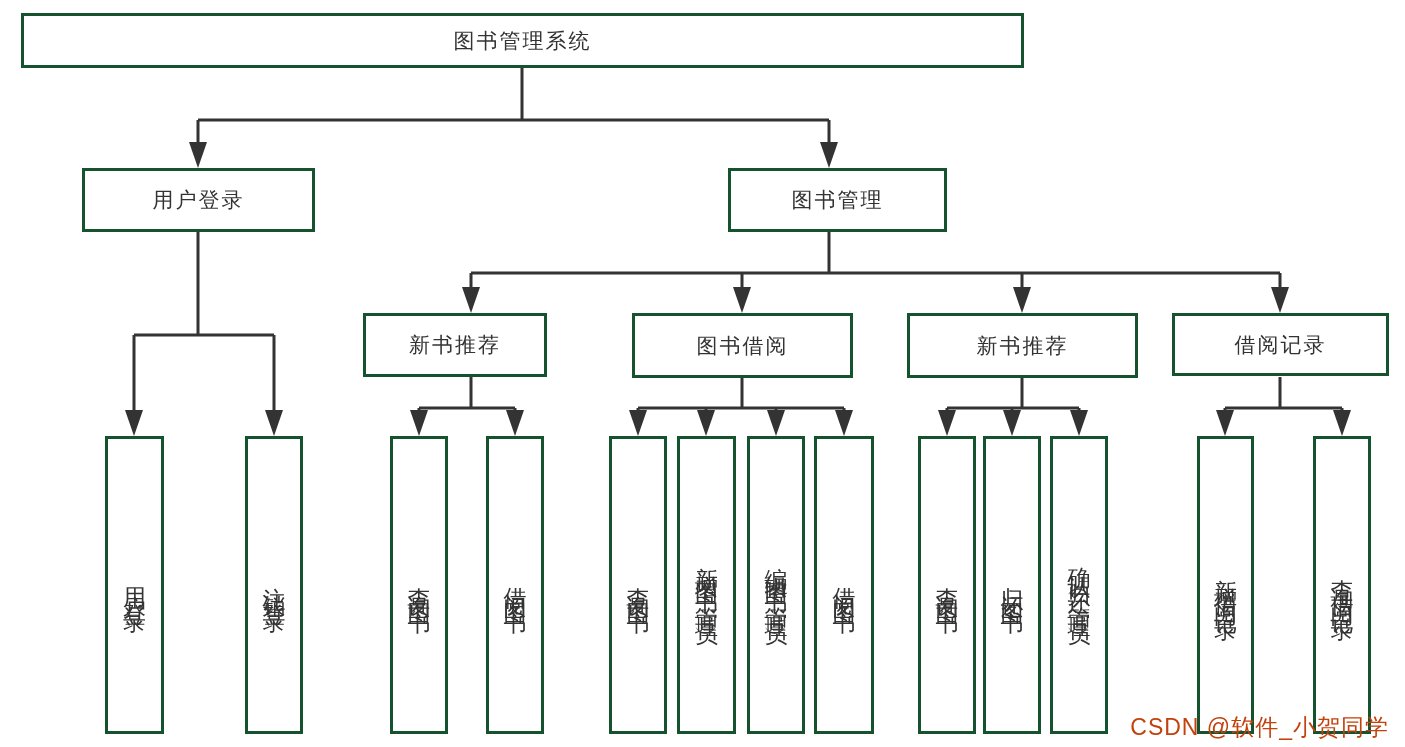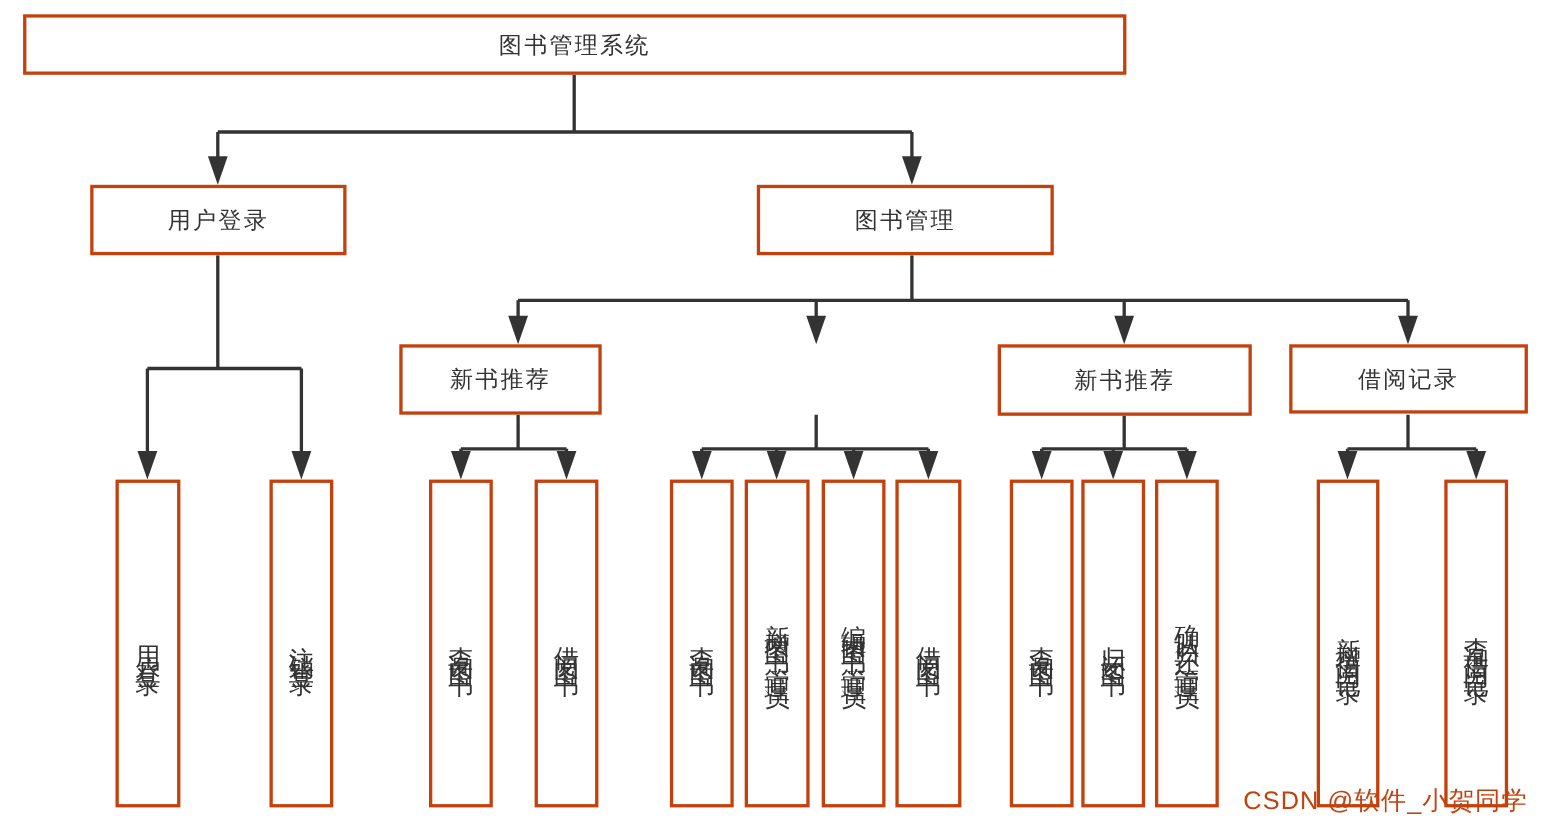--- a/index.html
+++ b/index.html
@@ -2,21 +2,21 @@
 <html><head>
 <meta charset="utf-8">
 <style>
   html,body{margin:0;padding:0;background:#ffffff;}
   .stage{
     position:relative;width:1405px;height:747px;background:#ffffff;overflow:hidden;
     font-family:"Liberation Sans","DejaVu Sans",sans-serif;color:#333333;
   }
   .stage svg{position:absolute;left:0;top:0;width:1405px;height:747px;}
   .node{
-    position:absolute;box-sizing:border-box;border:3px solid #c2410c;background:#ffffff;
+    position:absolute;box-sizing:border-box;border:3px solid #14532d;background:#ffffff;
     display:flex;align-items:center;justify-content:center;
   }
   .h{font-size:21px;letter-spacing:2px;white-space:nowrap;}
   .v span{
     writing-mode:vertical-rl;text-orientation:mixed;
     font-size:23px;letter-spacing:8px;line-height:1;white-space:nowrap;
   }
   .watermark{
     position:absolute;top:712px;right:16px;font-size:23px;letter-spacing:1px;
     color:#c2410c;white-space:nowrap;
@@ -62,23 +62,24 @@
     <polygon points="938,410 956,410 947,436" fill="#333333"></polygon>
     <polygon points="1003,410 1021,410 1012,436" fill="#333333"></polygon>
     <polygon points="1070,410 1088,410 1079,436" fill="#333333"></polygon>
     <polygon points="1216,410 1234,410 1225,436" fill="#333333"></polygon>
     <polygon points="1333,410 1351,410 1342,436" fill="#333333"></polygon>
   </svg>
 
   <div class="node h" style="left:21px;top:13px;width:1003px;height:55px">图书管理系统</div>
 
   <div class="node h" style="left:82px;top:168px;width:233px;height:64px">用户登录</div>
-  <div class="node h" style="left:688px;top:168px;width:270px;height:64px">图书管理</div>
+  <div class="node h" style="left:728px;top:168px;width:219px;height:64px">图书管理</div>
 
   <div class="node h" style="left:363px;top:313px;width:184px;height:64px">新书推荐</div>
+  <div class="node h" style="left:632px;top:313px;width:221px;height:65px">图书借阅</div>
   <div class="node h" style="left:907px;top:313px;width:231px;height:65px">新书推荐</div>
   <div class="node h" style="left:1172px;top:313px;width:217px;height:63px">借阅记录</div>
 
   <div class="node v" style="left:105px;top:436px;width:59px;height:298px">
     <span>用户登录</span>
   </div>
   <div class="node v" style="left:245px;top:436px;width:58px;height:298px">
     <span>注销登录</span>
   </div>
 

